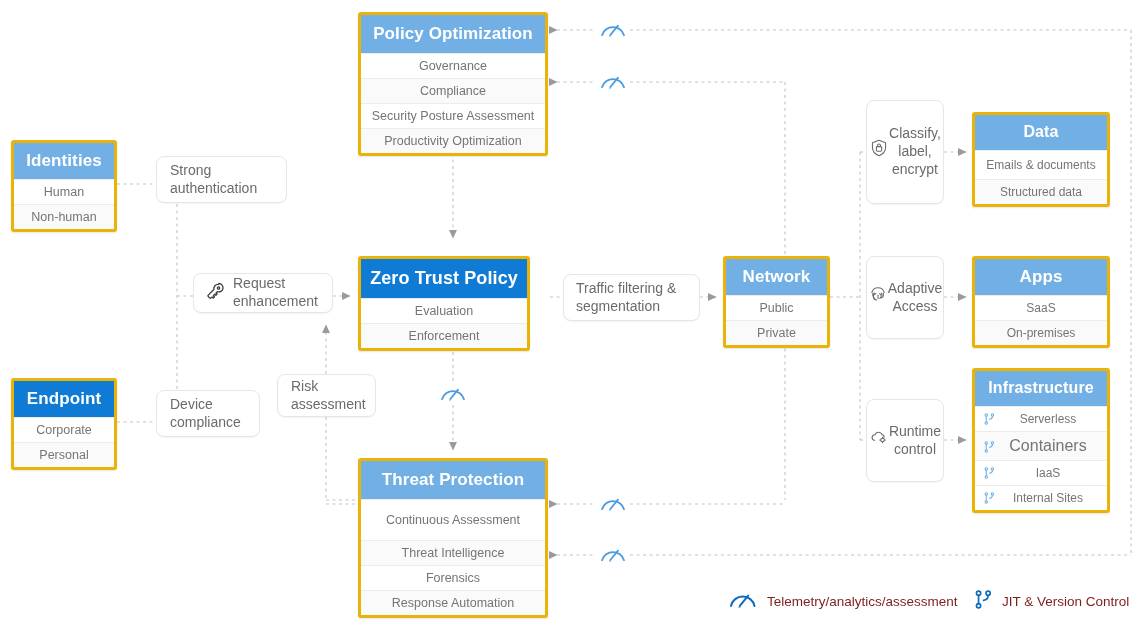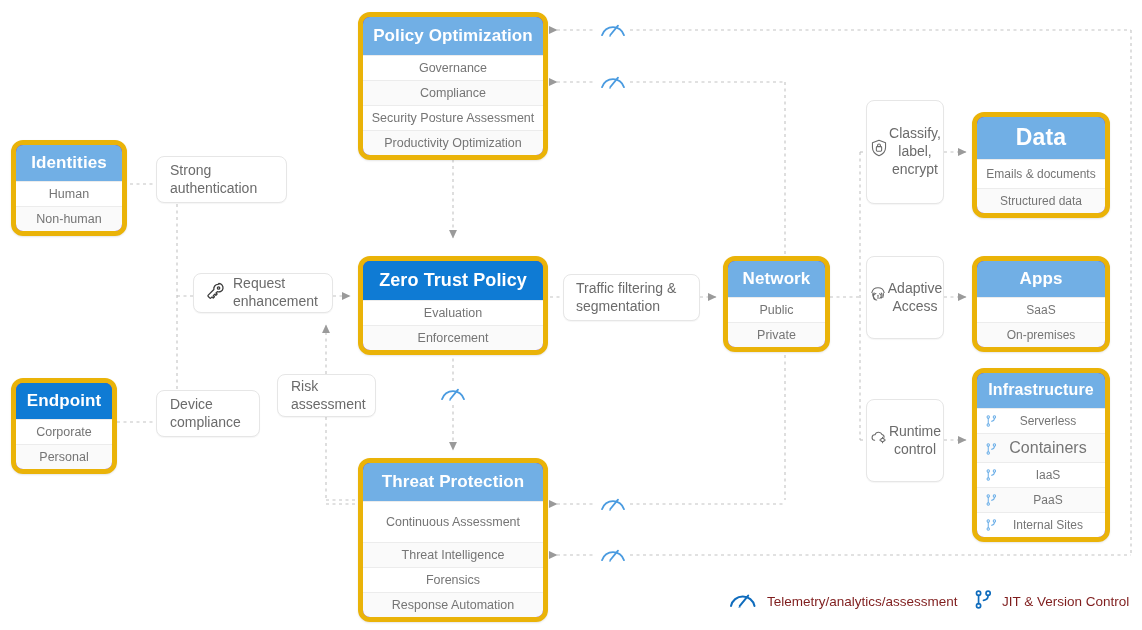--- a/index.html
+++ b/index.html
@@ -6,21 +6,21 @@
   body{
     width:1142px;height:630px;position:relative;overflow:hidden;
     font-family:"Liberation Sans","DejaVu Sans",sans-serif;
     color:#595959;
   }
   #canvas{position:absolute;inset:0;width:1142px;height:630px;}
   svg.wires{position:absolute;left:0;top:0;width:1142px;height:630px;pointer-events:none;}
 
   
   .card{
-    position:absolute;background:#6d28d9;border:5px solid #eab308;border-radius:12px;
+    position:absolute;background:#6d28d9;border:3px solid #eab308;border-radius:3px;
     box-shadow:0 1px 2px rgba(0,0,0,.10);overflow:hidden;box-sizing:border-box;
   }
   .card .hdr{
     color:#ffffff;text-align:center;font-weight:bold;letter-spacing:.1px;
     background:#71AFE5;line-height:1;
   }
   .card.dark .hdr{background:#0F7BD4;}
   .card .row{
     text-align:center;color:#757575;border-top:1px solid #ececec;
     background:#fff;position:relative;box-sizing:border-box;
@@ -123,54 +123,54 @@
   </svg>
 
   <div class="card" style="left:358px;top:12px;width:190px;">
     <div class="hdr" style="font-size:17px;padding:10px 4px 11px;">Policy Optimization</div>
     <div class="row" style="font-size:12.5px;padding:5px 4px;">Governance</div>
     <div class="row alt" style="font-size:12.5px;padding:5px 4px;">Compliance</div>
     <div class="row" style="font-size:12.5px;padding:5px 4px;">Security Posture Assessment</div>
     <div class="row alt" style="font-size:12.5px;padding:5px 4px;">Productivity Optimization</div>
   </div>
 
-  <div class="card" style="left:11px;top:140px;width:116px;">
+  <div class="card" style="left:11px;top:140px;width:106px;">
     <div class="hdr" style="font-size:17px;padding:9px 4px 10px;">Identities</div>
     <div class="row" style="font-size:12.5px;padding:5px 4px;">Human</div>
     <div class="row alt" style="font-size:12.5px;padding:5px 4px;">Non-human</div>
   </div>
 
   <div class="card dark" style="left:11px;top:378px;width:106px;">
     <div class="hdr" style="font-size:17px;padding:9px 4px 10px;">Endpoint</div>
     <div class="row" style="font-size:12.5px;padding:5px 4px;">Corporate</div>
     <div class="row alt" style="font-size:12.5px;padding:5px 4px;">Personal</div>
   </div>
 
-  <div class="card dark" style="left:358px;top:256px;width:190px;">
+  <div class="card dark" style="left:358px;top:256px;width:172px;">
     <div class="hdr" style="font-size:18px;padding:10px 4px 11px;">Zero Trust Policy</div>
     <div class="row" style="font-size:12.5px;padding:5px 4px;">Evaluation</div>
     <div class="row alt" style="font-size:12.5px;padding:5px 4px;">Enforcement</div>
   </div>
 
   <div class="card" style="left:723px;top:256px;width:107px;">
     <div class="hdr" style="font-size:17px;padding:9px 4px 10px;">Network</div>
     <div class="row" style="font-size:12.5px;padding:5px 4px;">Public</div>
     <div class="row alt" style="font-size:12.5px;padding:5px 4px;">Private</div>
   </div>
 
   <div class="card" style="left:358px;top:458px;width:190px;">
     <div class="hdr" style="font-size:17px;padding:10px 4px 11px;">Threat Protection</div>
     <div class="row" style="font-size:12.5px;padding:13px 4px;">Continuous Assessment</div>
     <div class="row alt" style="font-size:12.5px;padding:5px 4px;">Threat Intelligence</div>
     <div class="row" style="font-size:12.5px;padding:5px 4px;">Forensics</div>
     <div class="row alt" style="font-size:12.5px;padding:5px 4px;">Response Automation</div>
   </div>
 
   <div class="card" style="left:972px;top:112px;width:138px;">
-    <div class="hdr" style="font-size:23px;padding:9px 4px 10px;">Data</div>
+    <div class="hdr" style="font-size:16px;padding:9px 4px 10px;">Data</div>
     <div class="row" style="font-size:12px;padding:7px 4px;text-align:center;">Emails &amp; documents</div>
     <div class="row alt" style="font-size:12px;padding:5px 4px;">Structured data</div>
   </div>
 
   <div class="card" style="left:972px;top:256px;width:138px;">
     <div class="hdr" style="font-size:17px;padding:9px 4px 10px;">Apps</div>
     <div class="row" style="font-size:12px;padding:5px 4px;">SaaS</div>
     <div class="row alt" style="font-size:12px;padding:5px 4px;">On-premises</div>
   </div>
 
@@ -215,34 +215,20 @@
               <circle cx="4" cy="12.9" r="1.5"></circle>
               <circle cx="11.6" cy="3.1" r="1.5"></circle>
               <path d="M4 4.6 L4 11.4"></path>
               <path d="M11.6 4.6 Q11.6 8 8 8.3"></path>
             </g>
           </svg>
       </span>
       <span>IaaS</span>
     </div>
 
-    <div class="row alt" style="font-size:12px;padding:5px 4px 5px 18px;">
-      <span class="ic">
-        <svg viewBox="0 0 16 16" width="13" height="13">
-            <g fill="none" stroke="#6AAEE8" stroke-width="1.25" stroke-linecap="round">
-              <circle cx="4" cy="3.1" r="1.5"></circle>
-              <circle cx="4" cy="12.9" r="1.5"></circle>
-              <circle cx="11.6" cy="3.1" r="1.5"></circle>
-              <path d="M4 4.6 L4 11.4"></path>
-              <path d="M11.6 4.6 Q11.6 8 8 8.3"></path>
-            </g>
-          </svg>
-      </span>
-      <span>PaaS</span>
-    </div>
 
     <div class="row" style="font-size:12px;padding:5px 4px 5px 18px;">
       <span class="ic">
         <svg viewBox="0 0 16 16" width="13" height="13">
             <g fill="none" stroke="#6AAEE8" stroke-width="1.25" stroke-linecap="round">
               <circle cx="4" cy="3.1" r="1.5"></circle>
               <circle cx="4" cy="12.9" r="1.5"></circle>
               <circle cx="11.6" cy="3.1" r="1.5"></circle>
               <path d="M4 4.6 L4 11.4"></path>
               <path d="M11.6 4.6 Q11.6 8 8 8.3"></path>

